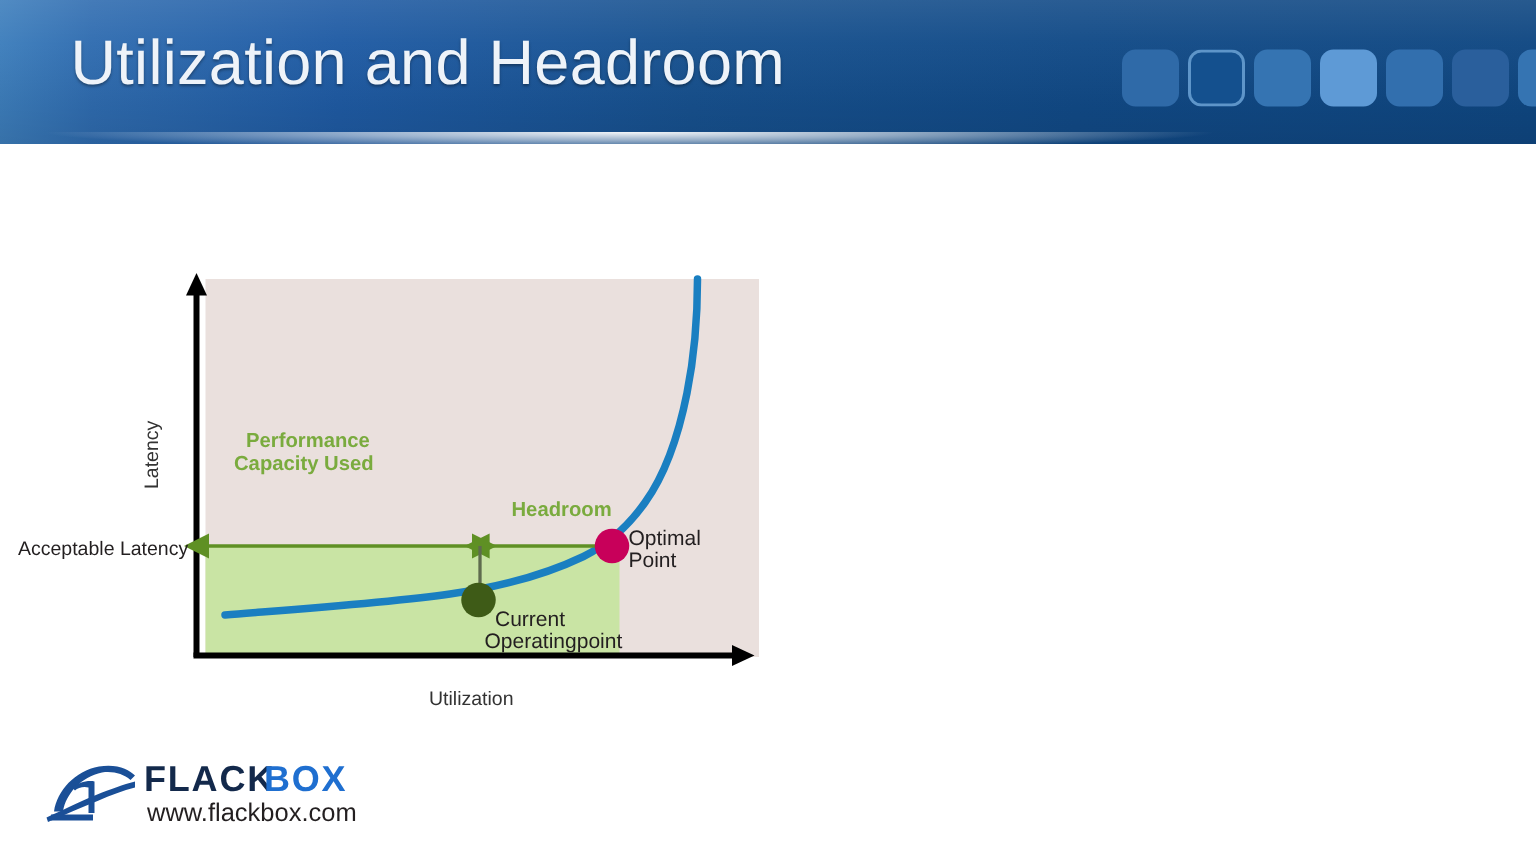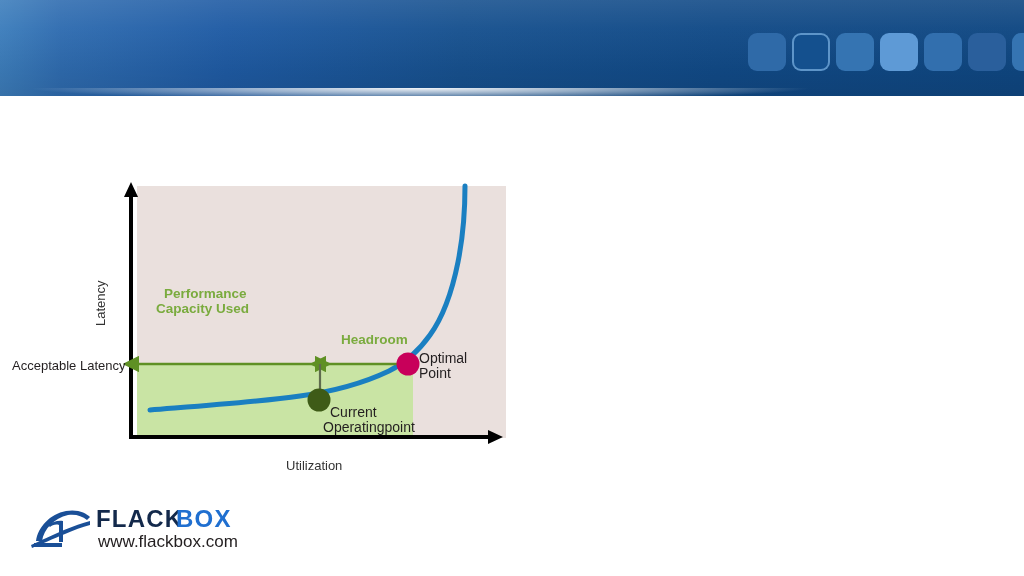--- a/index.html
+++ b/index.html
@@ -96,20 +96,21 @@
     width: 210px;
     height: 58px;
   }
 </style>
 </head>
 <body>
 
 <div class="header">
   <div class="header-sheen"></div>
 
+  <div class="header-title">Utilization and Headroom</div>
 
   <div class="header-squares">
     <div class="hsq" style="background:#2f6aa8;"></div>
     <div class="hsq" style="background:#14508e; box-shadow: inset 0 0 0 2px #5e95c9;"></div>
     <div class="hsq" style="background:#3574b2;"></div>
     <div class="hsq" style="background:#5e9ad6;"></div>
     <div class="hsq" style="background:#326fae;"></div>
     <div class="hsq" style="background:#2a5f9c;"></div>
     <div class="hsq" style="background:#3574b2;"></div>
   </div>

